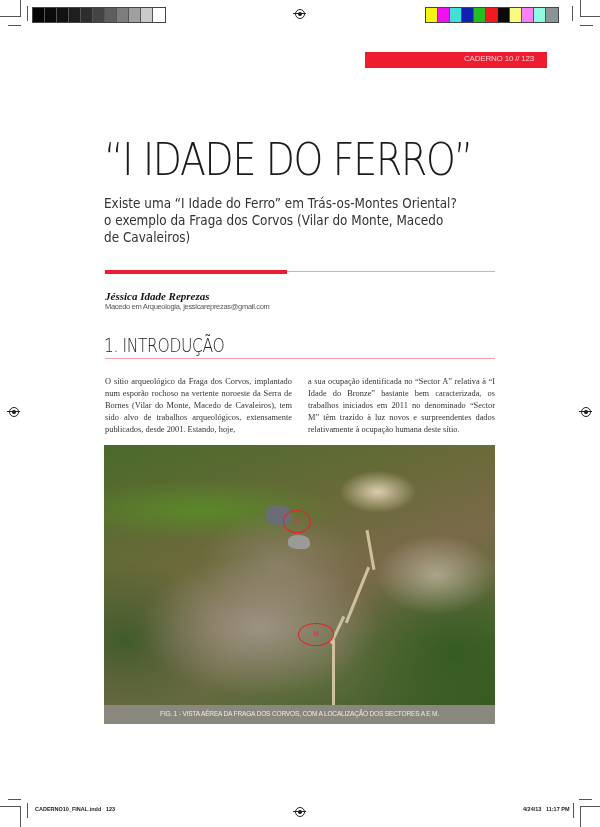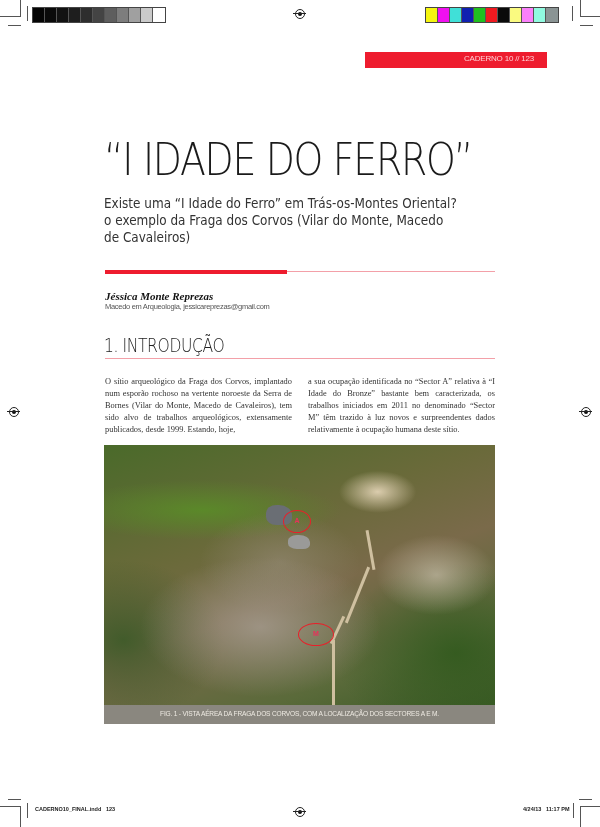--- a/index.html
+++ b/index.html
@@ -142,27 +142,27 @@
 
 <div class="subtitle">
   <div>Existe uma “I Idade do Ferro” em Trás-os-Montes Oriental?</div>
   <div>o exemplo da Fraga dos Corvos (Vilar do Monte, Macedo</div>
   <div>de Cavaleiros)</div>
 </div>
 
 <div class="rule-thick"></div>
 <div class="rule-thin"></div>
 
-<div class="author">Jéssica Monte Reprezas</div>
+<div class="author">Jéssica Idade Reprezas</div>
 <div class="affil">Macedo em Arqueologia, jessicareprezas@gmail.com</div>
 
 <div class="section">1. INTRODUÇÃO</div>
 <div class="section-rule"></div>
 
-<div class="col left">O sítio arqueológico da Fraga dos Corvos, implantado num esporão rochoso na vertente noroeste da Serra de Bornes (Vilar do Monte, Macedo de Cavaleiros), tem sido alvo de trabalhos arqueológicos, extensamente publicados, desde 1999. Estando, hoje,</div>
+<div class="col left">O sítio arqueológico da Fraga dos Corvos, implantado num esporão rochoso na vertente noroeste da Serra de Bornes (Vilar do Monte, Macedo de Cavaleiros), tem sido alvo de trabalhos arqueológicos, extensamente publicados, desde 2001. Estando, hoje,</div>
 <div class="col right">a sua ocupação identificada no “Sector A” relativa à “I Idade do Bronze” bastante bem caracterizada, os trabalhos iniciados em 2011 no denominado “Sector M” têm trazido à luz novos e surpreendentes dados relativamente à ocupação humana deste sítio.</div>
 
 <div class="figure">
   <div class="path" style="left:228px;top:195px;width:3px;height:65px;"></div>
   <div class="path" style="left:232px;top:170px;width:3px;height:30px;transform:rotate(25deg);"></div>
   <div class="path" style="left:252px;top:120px;width:3px;height:60px;transform:rotate(22deg);"></div>
   <div class="path" style="left:265px;top:85px;width:3px;height:40px;transform:rotate(-10deg);"></div>
   <div class="rock" style="left:162px;top:60px;width:26px;height:20px;"></div>
   <div class="rock" style="left:184px;top:90px;width:22px;height:14px;background:#9a9a98;"></div>
   <div class="marker" style="left:179px;top:65px;width:28px;height:23px;">

